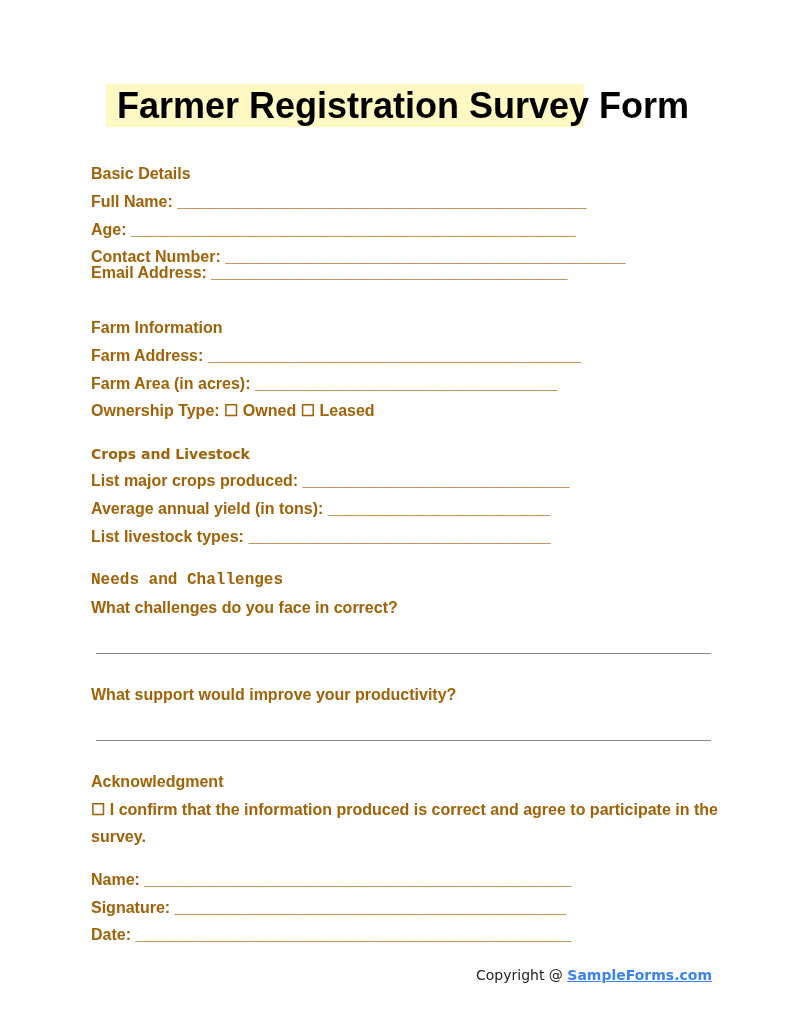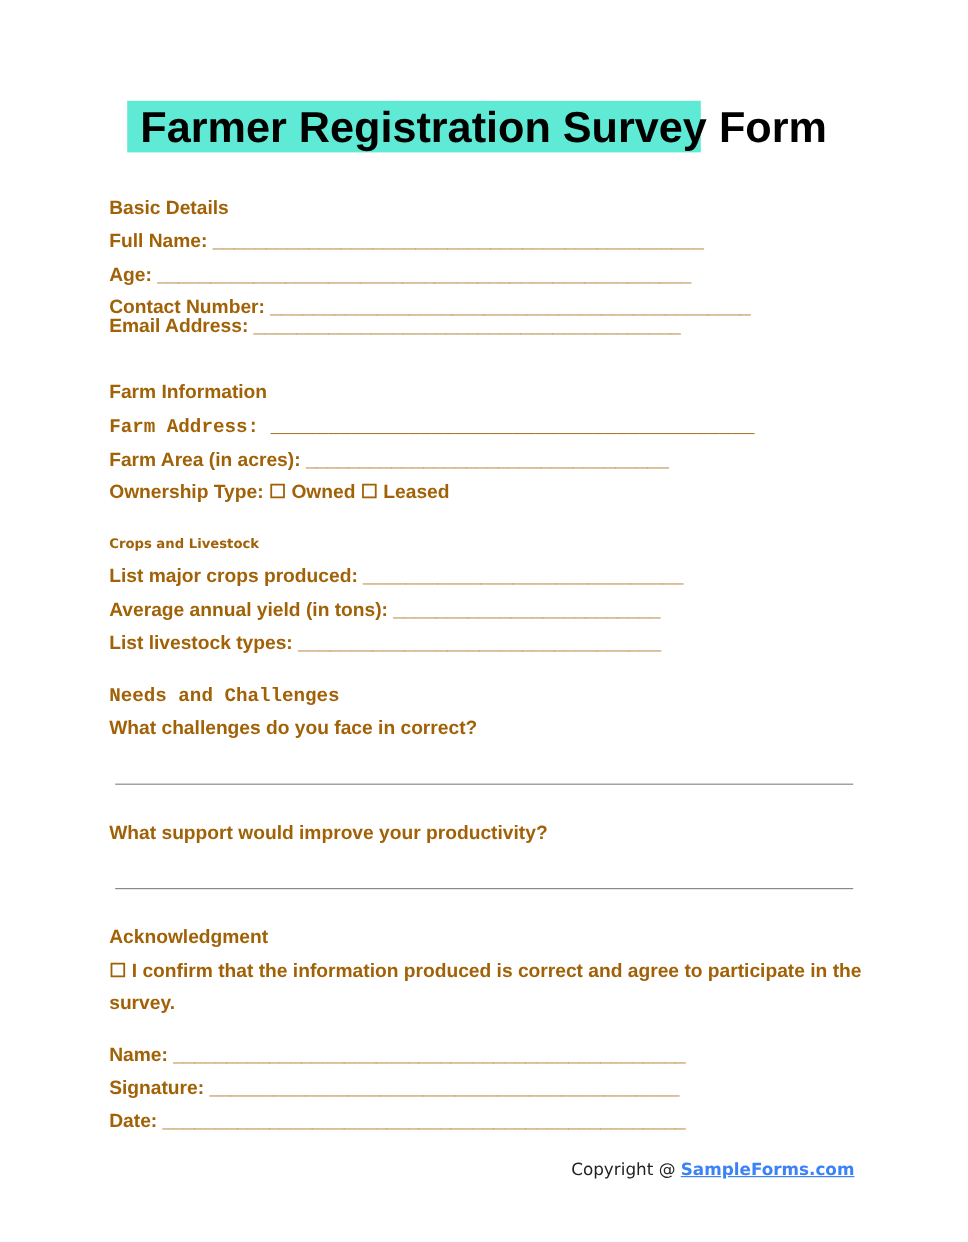--- a/index.html
+++ b/index.html
@@ -14,21 +14,21 @@
       font-family: "Liberation Sans", sans-serif;
       color: #111111;
       overflow: hidden;
     }
     .title-wrap {
       position: absolute;
       left: 106px;
       top: 84px;
       width: 478px;
       height: 43px;
-      background: #5eead4;
+      background: #fef9c3;
     }
     .title {
       position: absolute;
       left: 0;
       top: 0;
       width: 594px;
       height: 43px;
       line-height: 43px;
       text-align: center;
       font-weight: bold;
@@ -92,37 +92,37 @@
 <div class="line" style="top:247px;">
   <span class="field-label">Contact Number:</span>
   <span class="blank">_____________________________________________</span>
 </div>
 <div class="line" style="top:263px;">
   <span class="field-label">Email Address:</span>
   <span class="blank">________________________________________</span>
 </div>
 
 <div class="line" style="top:318px;">Farm Information</div>
-<div class="line" style="top:346px;font-family:Liberation Mono, monospace;">
+<div class="line" style="top:346px;">
   <span class="field-label">Farm Address:</span>
   <span class="blank">__________________________________________</span>
 </div>
 <div class="line" style="top:374px;">
   <span class="field-label">Farm Area (in acres):</span>
   <span class="blank">__________________________________</span>
 </div>
 <div class="line" style="top:401px;">
   <span>Ownership Type:</span>
   <span>☐</span>
   <span>Owned</span>
   <span>☐</span>
   <span>Leased</span>
 </div>
 
-<div class="line" style="top:444px;font-family:'DejaVu Sans',sans-serif;font-size:11px;">Crops and Livestock</div>
+<div class="line" style="top:444px;font-family:'DejaVu Sans',sans-serif;font-size:14px;">Crops and Livestock</div>
 <div class="line" style="top:471px;">
   <span class="field-label">List major crops produced:</span>
   <span class="blank">______________________________</span>
 </div>
 <div class="line" style="top:499px;">
   <span class="field-label">Average annual yield (in tons):</span>
   <span class="blank">_________________________</span>
 </div>
 <div class="line" style="top:527px;">
   <span class="field-label">List livestock types:</span>

